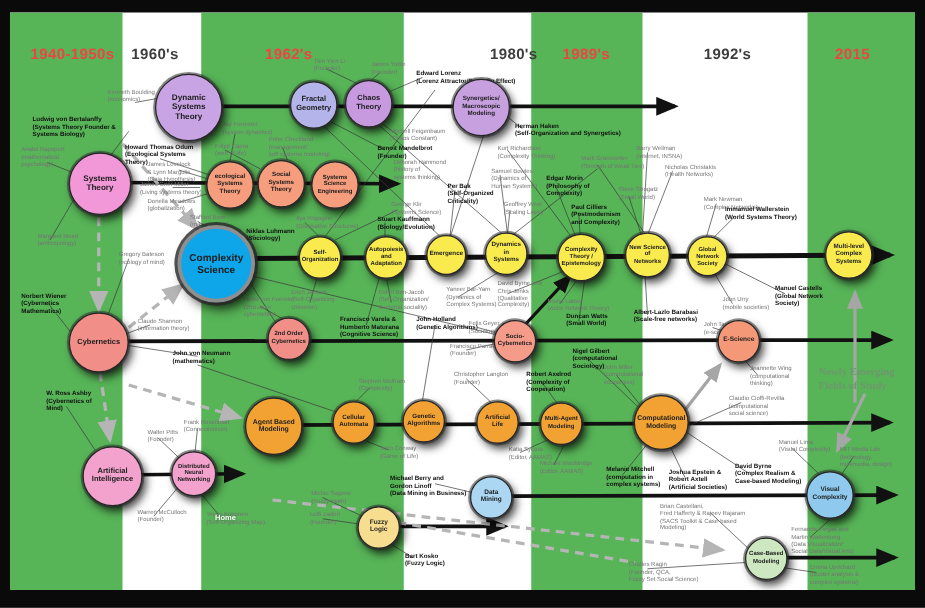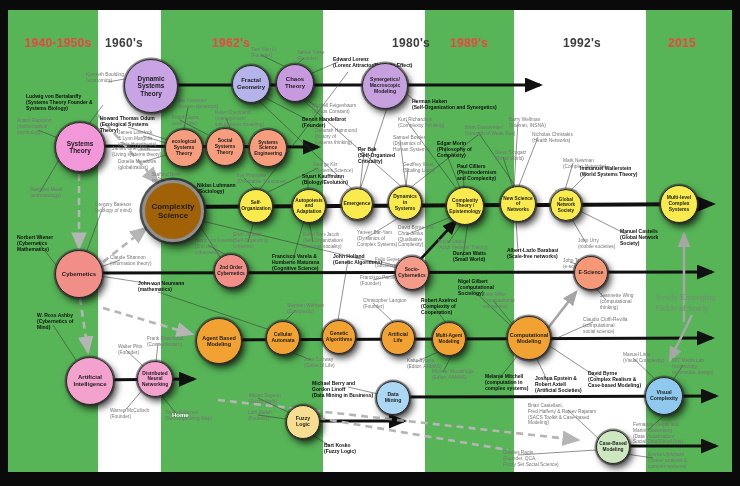--- a/index.html
+++ b/index.html
@@ -390,21 +390,21 @@
 Theory</div>
         <div class="node" style="left: 157px; top: 119px; width: 36px; height: 36px; background: rgb(245, 157, 125); font-size: 5px;">ecological
 Systems
 Theory</div>
         <div class="node" style="left: 198px; top: 118px; width: 36px; height: 36px; background: rgb(245, 157, 125); font-size: 5px;">Social
 Systems
 Theory</div>
         <div class="node" style="left: 241px; top: 119px; width: 36px; height: 36px; background: rgb(245, 157, 125); font-size: 4.8px;">Systems
 Science
 Engineering</div>
-        <div class="node big" style="left: 134px; top: 170px; width: 56px; height: 56px; background: #a16207; font-size: 8px;">Complexity
+        <div class="node big" style="left: 134px; top: 170px; width: 56px; height: 56px; background: #0ea5e9; font-size: 8px;">Complexity
 Science</div>
         <div class="node" style="left: 231px; top: 179px; width: 32px; height: 32px; background: rgb(249, 235, 77); font-size: 4.8px;">Self-
 Organization</div>
         <div class="node" style="left: 284px; top: 179px; width: 32px; height: 32px; background: rgb(249, 235, 77); font-size: 4.8px;">Autopoiesis
 and
 Adaptation</div>
         <div class="node" style="left: 333px; top: 178px; width: 30px; height: 30px; background: rgb(249, 235, 77); font-size: 5px;">Emergence</div>
         <div class="node" style="left: 380px; top: 176px; width: 32px; height: 32px; background: rgb(249, 235, 77); font-size: 5px;">Dynamics
 in
 Systems</div>

